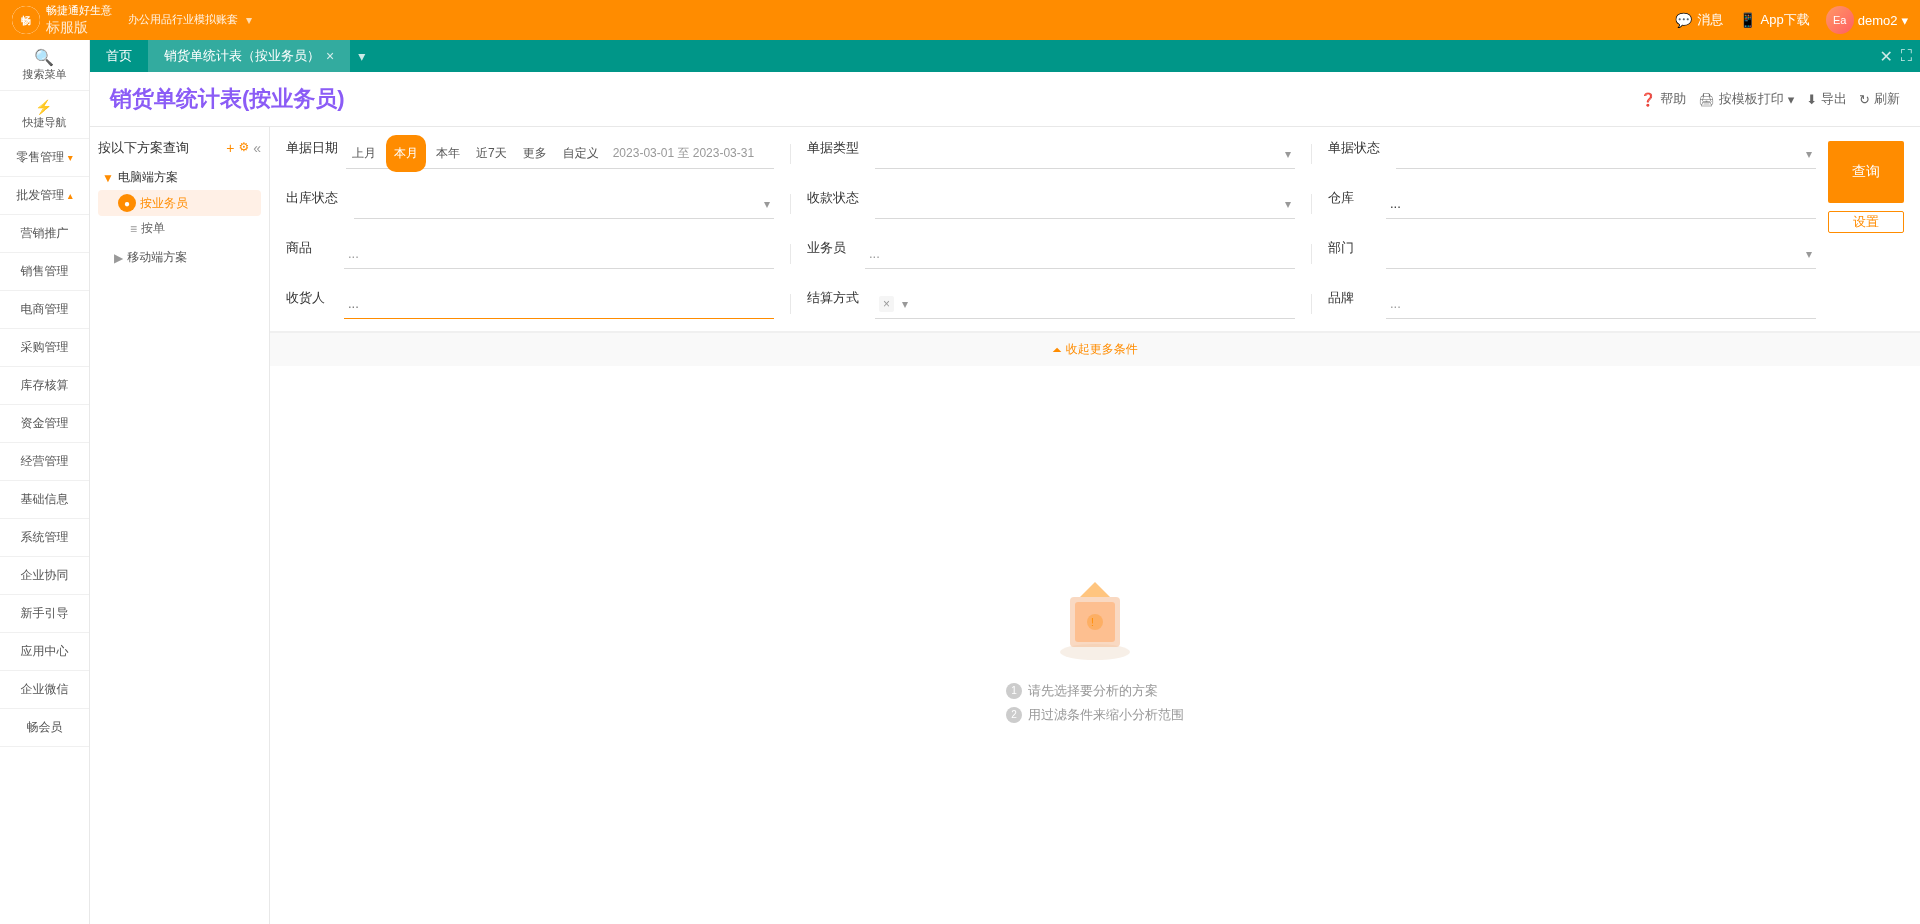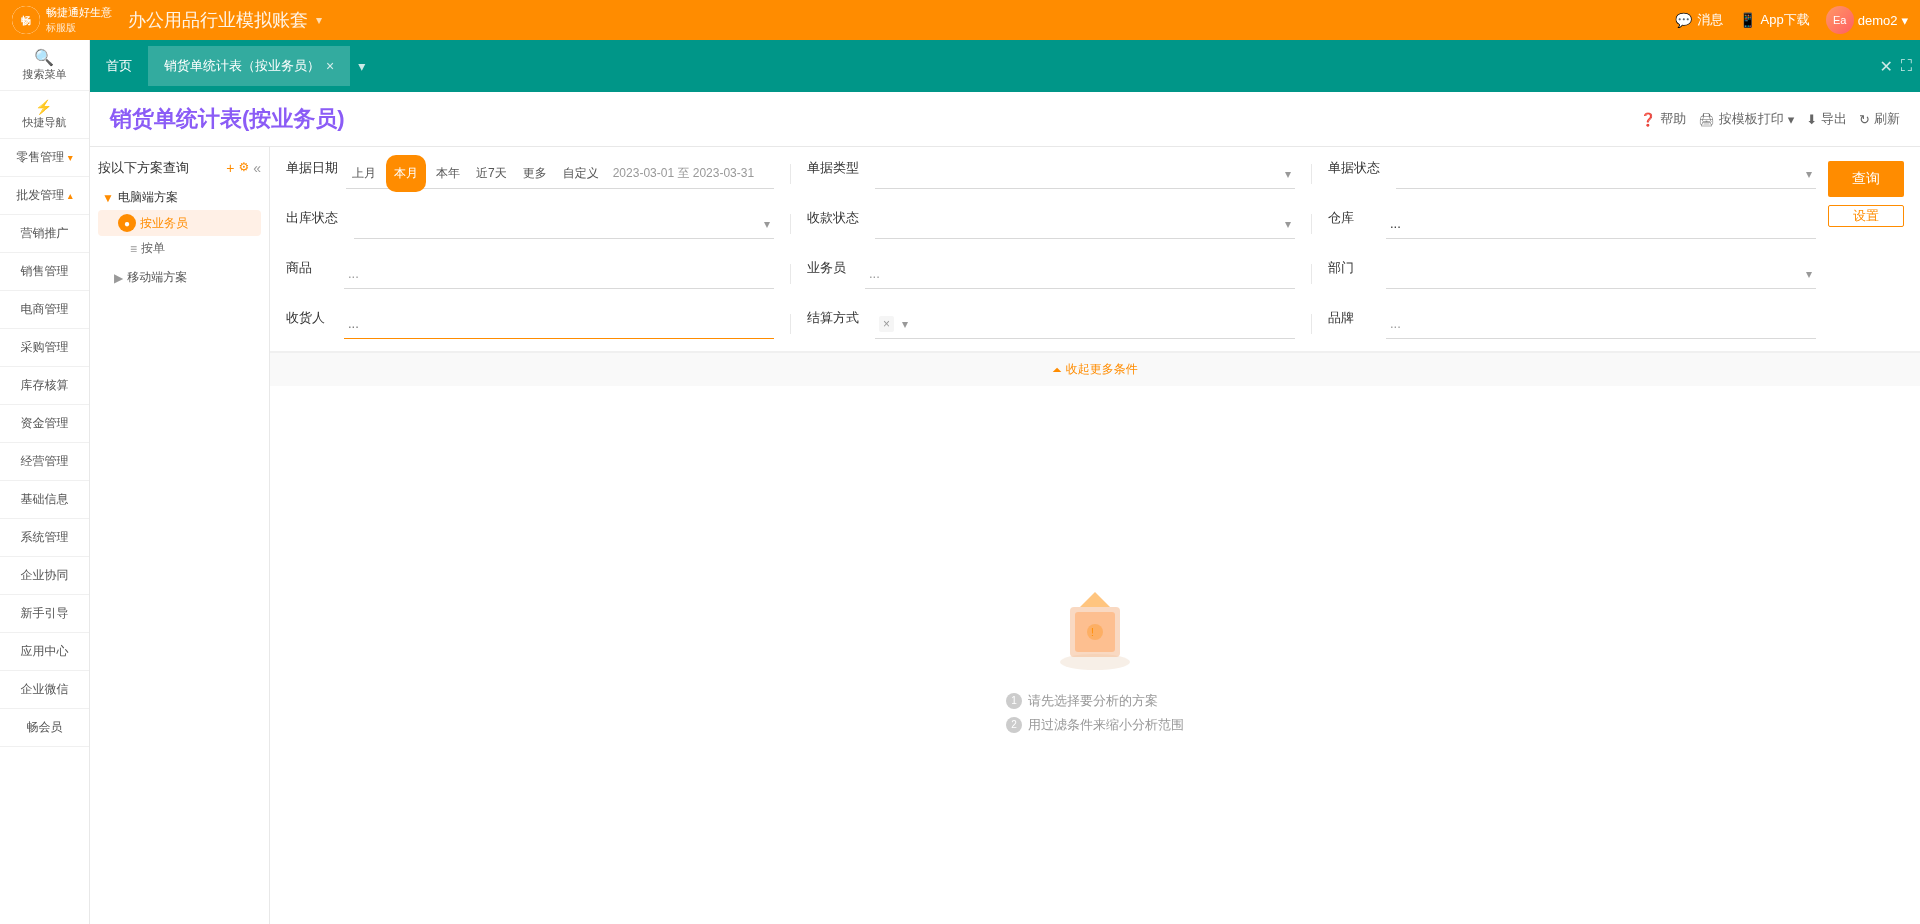--- a/index.html
+++ b/index.html
@@ -73,34 +73,34 @@
     .filter-date-group { display: flex; align-items: center; gap: 4px; border-bottom: 1px solid #d9d9d9; height: 30px; flex: 1; }
     .date-btn { padding: 2px 6px; font-size: 12px; cursor: pointer; color: #555; border-radius: 2px; }
     .date-btn.active { background: #ff8c00; color: white; border-radius: 10px; padding: 10px 8px; }
     .date-range { font-size: 12px; color: #999; margin-left: 4px; }
     .filter-tag { display: flex; align-items: center; background: #f5f5f5; border-radius: 2px; padding: 1px 4px; gap: 4px; margin-right: 4px; }
     .filter-tag-close { color: #999; cursor: pointer; font-size: 12px; }
     .filter-divider { width: 1px; height: 20px; background: #e8e8e8; margin: 0 16px; }
     .collapse-btn { text-align: center; padding: 8px; cursor: pointer; color: #ff8c00; font-size: 12px; display: flex; align-items: center; justify-content: center; gap: 4px; background: #f9f9f9; border-top: 1px solid #f0f0f0; }
 
     
-    .query-btn { background: #ff8c00; color: white; border: none; padding: 9px 24px; border-radius: 2px; cursor: pointer; font-size: 14px; }
+    .query-btn { background: #ff8c00; color: white; border: none; padding: 22px 24px; border-radius: 2px; cursor: pointer; font-size: 14px; }
     .settings-btn { background: white; color: #ff8c00; border: 1px solid #ff8c00; padding: 1px 16px; border-radius: 2px; cursor: pointer; font-size: 13px; margin-top: 4px; }
 
     
     .btn-area { display: flex; flex-direction: column; gap: 4px; padding-left: 12px; align-self: flex-start; padding-top: 2px; }
 
     
     .empty-state { flex: 1; display: flex; flex-direction: column; align-items: center; justify-content: center; gap: 12px; }
     .empty-tips { display: flex; flex-direction: column; gap: 6px; }
     .empty-tip-item { display: flex; align-items: center; gap: 6px; color: #999; font-size: 13px; }
     .tip-number { width: 16px; height: 16px; background: #ccc; border-radius: 50%; display: flex; align-items: center; justify-content: center; color: white; font-size: 10px; flex-shrink: 0; }
 
     
-    .tab-header-bar { background: #009688; display: flex; align-items: center; gap: 0; padding: 0; height: 52px; flex-shrink: 0; }
+    .tab-header-bar { background: #009688; display: flex; align-items: center; gap: 0; padding: 0; height: 32px; flex-shrink: 0; }
     .tab-header-item { padding: 0 16px; height: 40px; display: flex; align-items: center; gap: 6px; cursor: pointer; color: white; font-size: 13px; }
     .tab-header-item.active { background: rgba(255,255,255,0.2); }
     .tab-close { font-size: 14px; color: rgba(255,255,255,0.8); cursor: pointer; }
     .tab-header-home { padding: 0 16px; height: 40px; display: flex; align-items: center; cursor: pointer; color: white; font-size: 13px; }
     .tab-header-expand { padding: 0 8px; color: rgba(255,255,255,0.8); cursor: pointer; font-size: 14px; }
     .tab-header-right { margin-left: auto; display: flex; align-items: center; gap: 8px; padding: 0 8px; }
     .tab-header-right-btn { color: rgba(255,255,255,0.8); cursor: pointer; font-size: 16px; }
   </style>
 </head>
 <body>
@@ -111,24 +111,24 @@
     <div class="top-bar-left">
       <div class="logo-area">
         <div class="logo-icon">
           <svg viewBox="0 0 28 28" width="28" height="28">
             <circle cx="14" cy="14" r="14" fill="#ff8c00"></circle>
             <text x="14" y="18" text-anchor="middle" fill="white" font-size="10" font-weight="bold">畅</text>
           </svg>
         </div>
         <div class="logo-text">
           <div style="color:white;font-size:11px;font-weight:500;font-family:Liberation Mono, monospace;">畅捷通好生意</div>
-          <div style="color:rgba(255,255,255,0.8);font-size:10px;">标服版</div>
-        </div>
-      </div>
-      <div style="color:rgba(255,255,255,0.9);font-size:18px;margin-left:8px;">办公用品行业模拟账套</div>
+          <div style="color:rgba(255,255,255,0.8);font-size:14px;">标服版</div>
+        </div>
+      </div>
+      <div style="color:rgba(255,255,255,0.9);font-size:11px;margin-left:8px;">办公用品行业模拟账套</div>
       <div style="color:rgba(255,255,255,0.7);font-size:12px;cursor:pointer;">▾</div>
     </div>
     <div class="top-bar-right">
       <div class="nav-item">
         <span style="font-size:14px;">💬</span>
         <span>消息</span>
       </div>
       <div class="nav-item">
         <span style="font-size:14px;">📱</span>
         <span>App下载</span>

